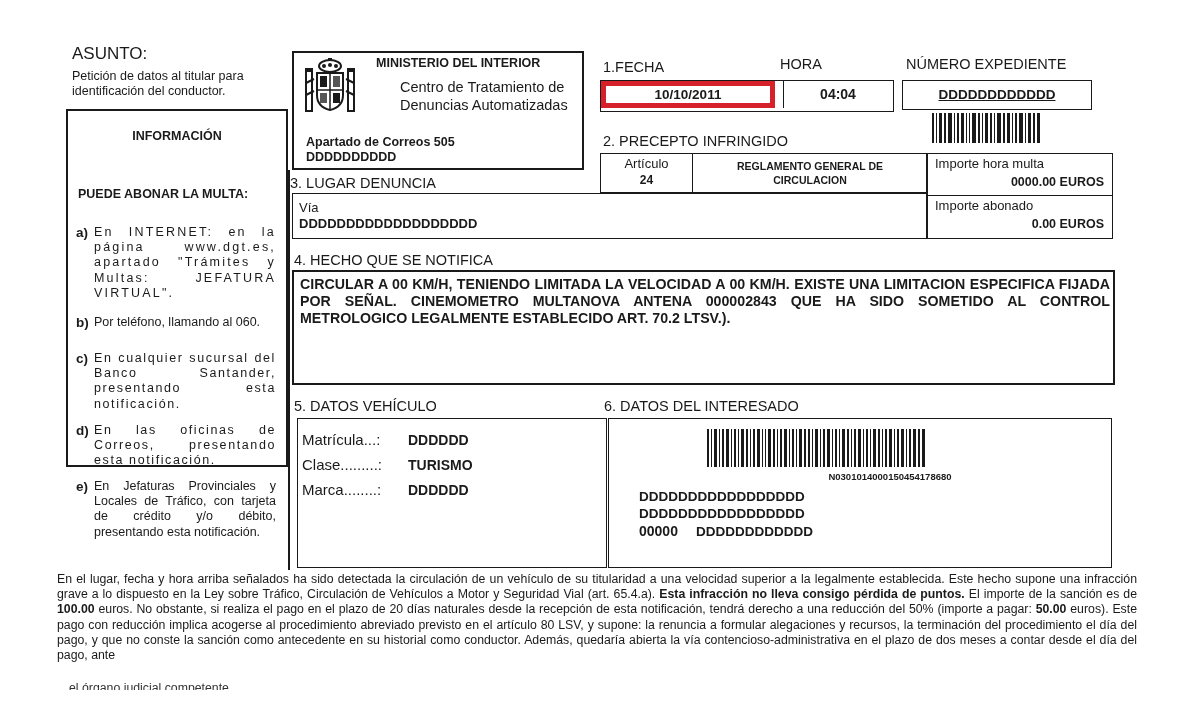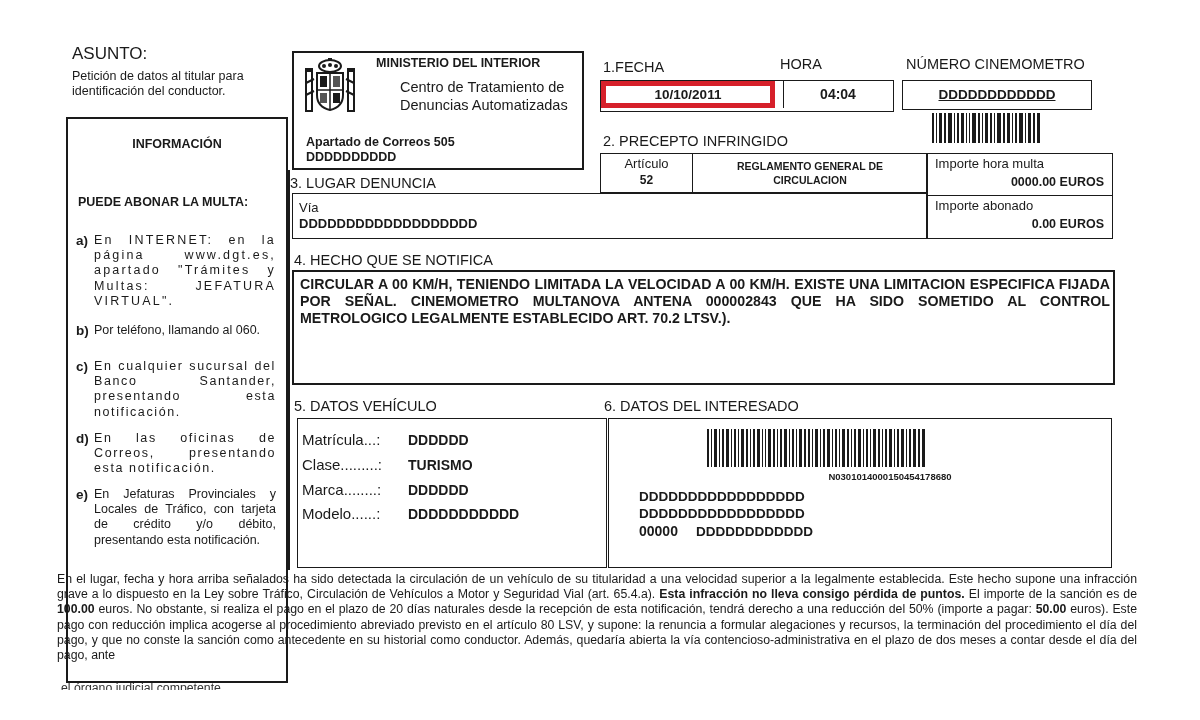--- a/index.html
+++ b/index.html
@@ -8,21 +8,21 @@
     .abs { position:absolute; }
     .b { font-weight:bold; }
     .box { position:absolute; border:2px solid #1a1a1a; box-sizing:border-box;text-decoration:underline; }
     .thin { border-width:1.5px; }
 
     
     #asunto-title { left:72px; top:44px; font-size:17px; }
     #asunto-text { left:72px; top:69px; font-size:12.5px; line-height:15px; width:218px; }
 
     
-    #info-box { left:66px; top:117px; width:222px; height:566px; }
+    #info-box { left:66px; top:109px; width:222px; height:358px; }
     #info-title { left:0; top:18px; width:100%; text-align:center; font-size:12.5px; font-weight:bold; }
     #pay-title { left:10px; top:76px; font-size:12.5px; font-weight:bold; }
     .pay-item { position:absolute; left:8px; width:200px; font-size:12.5px; line-height:15.2px; }
     .pay-item .lt { position:absolute; left:0; top:0; font-weight:bold; font-size:13.5px; }
     .pay-item .tx { margin-left:18px; text-align:justify; display:block; }
     .spaced { letter-spacing:2.2px; }
 
     
     #ministry-box { left:292px; top:51px; width:292px; height:119px; }
     #coat { left:10px; top:4px; width:52px; height:56px; }
@@ -73,21 +73,21 @@
     .veh-row .v { font-weight:bold; font-size:14px; }
 
     
     #lbl-int { left:604px; top:398px; }
     #int-box { left:608px; top:418px; width:504px; height:150px; }
     #int-code { left:0; top:52px; width:100%; text-align:center; font-size:9.5px; font-weight:bold; padding-left:60px; box-sizing:border-box; }
     .int-line { position:absolute; left:7px; font-size:13.5px; font-weight:bold;margin-left:23px; }
 
     
     #legal { left:57px; top:572px; width:1080px; font-size:12.3px; line-height:15.2px; text-align:justify; }
-    #legal-cut { left:61px; top:678px; width:300px; height:12px; overflow:hidden; font-size:12.3px; color:#333; line-height:20px; }
+    #legal-cut { left:69px; top:678px; width:300px; height:12px; overflow:hidden; font-size:12.3px; color:#333; line-height:20px; }
   </style>
 </head>
 <body>
 
 <div class="abs" id="asunto-title">ASUNTO:</div>
 <div class="abs" id="asunto-text">
   <div>Petición de datos al titular para</div>
   <div>identificación del conductor.</div>
 </div>
 
@@ -143,21 +143,21 @@
     <div>Denuncias Automatizadas</div>
   </div>
   <div class="abs" id="min-apartado">
     <div>Apartado de Correos 505</div>
     <div>DDDDDDDDDD</div>
   </div>
 </div>
 
 <div class="lbl" id="lbl-fecha">1.FECHA</div>
 <div class="lbl" id="lbl-hora">HORA</div>
-<div class="lbl" id="lbl-exp">NÚMERO CINEMOMETRO</div>
+<div class="lbl" id="lbl-exp">NÚMERO EXPEDIENTE</div>
 <div class="abs" id="datetime-row">
   <div id="fecha-cell">10/10/2011</div>
   <div id="hora-cell">04:04</div>
 </div>
 <div class="box thin" id="exp-cell">DDDDDDDDDDDD</div>
 <div class="barcode" style="left:932px; top:113px; height:30px;">
   <span style="width:2px"></span>
     <span style="width:1px"></span>
     <span style="width:3px"></span>
     <span style="width:2px"></span>
@@ -182,21 +182,21 @@
     <span style="width:1px"></span>
     <span style="width:3px"></span>
     <span style="width:2px"></span>
     <span style="width:3px"></span>
 </div>
 
 <div class="lbl" id="lbl-precepto">2. PRECEPTO INFRINGIDO</div>
 <div class="box thin" id="precepto-box">
   <div id="art-cell">
     <div>Artículo</div>
-    <div class="b" style="font-size:12px">52</div>
+    <div class="b" style="font-size:12px">24</div>
   </div>
   <div id="reg-cell">
     <div>REGLAMENTO GENERAL DE</div>
     <div>CIRCULACION</div>
   </div>
 </div>
 <div class="box thin" id="importe-box">
   <div class="imp-row" style="top:0">
     <span>Importe hora multa</span>
     <span class="amt">0000.00  EUROS</span>
@@ -223,23 +223,20 @@
 <div class="lbl" id="lbl-veh">5. DATOS VEHÍCULO</div>
 <div class="box thin" id="veh-box">
   <div class="veh-row" style="top:12px">
     <span class="k">Matrícula...:</span><span class="v">DDDDDD</span>
   </div>
   <div class="veh-row" style="top:37px">
     <span class="k">Clase.........:</span><span class="v">TURISMO</span>
   </div>
   <div class="veh-row" style="top:62px">
     <span class="k">Marca........:</span><span class="v">DDDDDD</span>
-  </div>
-  <div class="veh-row" style="top:86px">
-    <span class="k">Modelo......:</span><span class="v">DDDDDDDDDDD</span>
   </div>
 </div>
 
 <div class="lbl" id="lbl-int">6. DATOS DEL INTERESADO</div>
 <div class="box thin" id="int-box">
   <div class="barcode" style="left:98px; top:10px; height:38px;">
     <span style="width:2px"></span>
       <span style="width:1px"></span>
       <span style="width:3px"></span>
       <span style="width:1px"></span>

